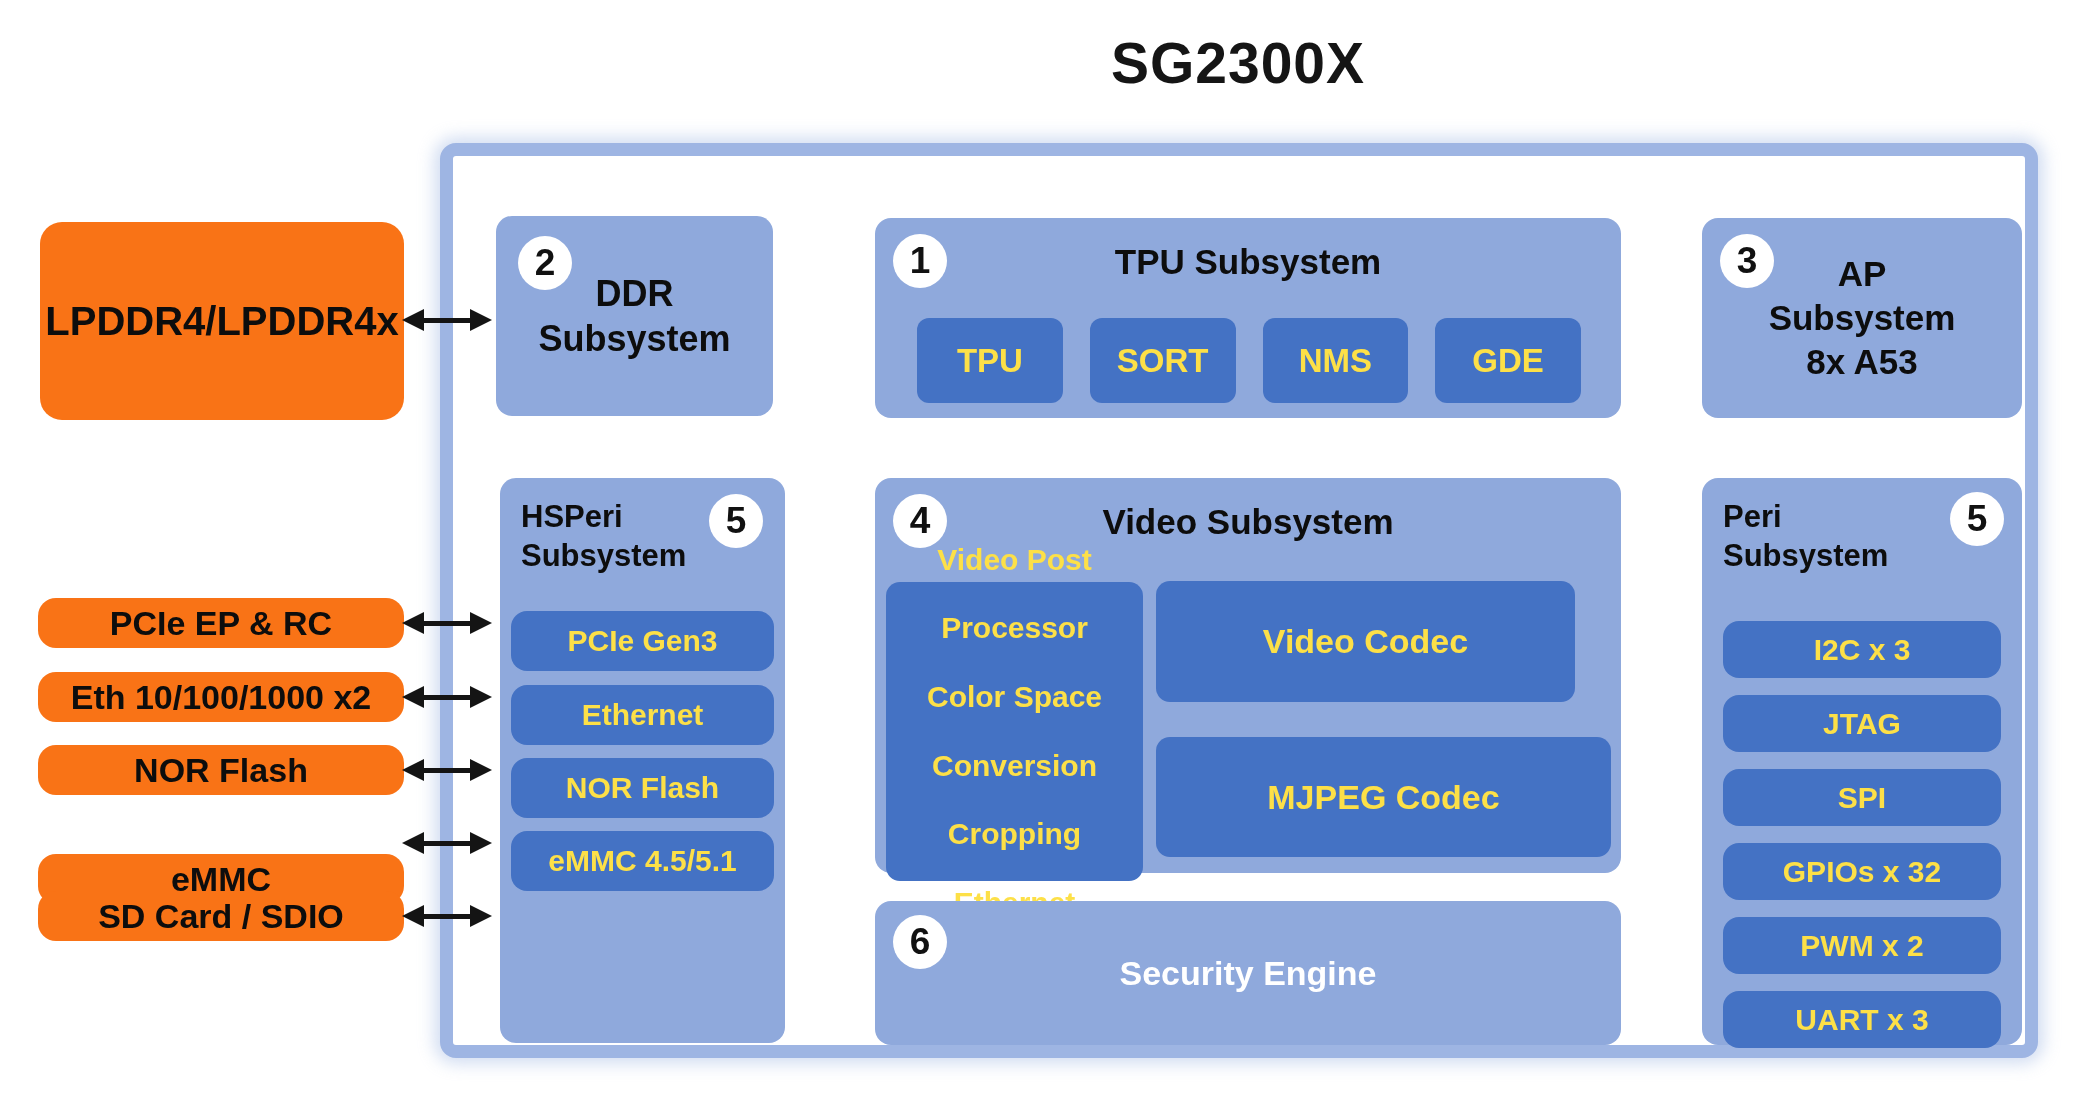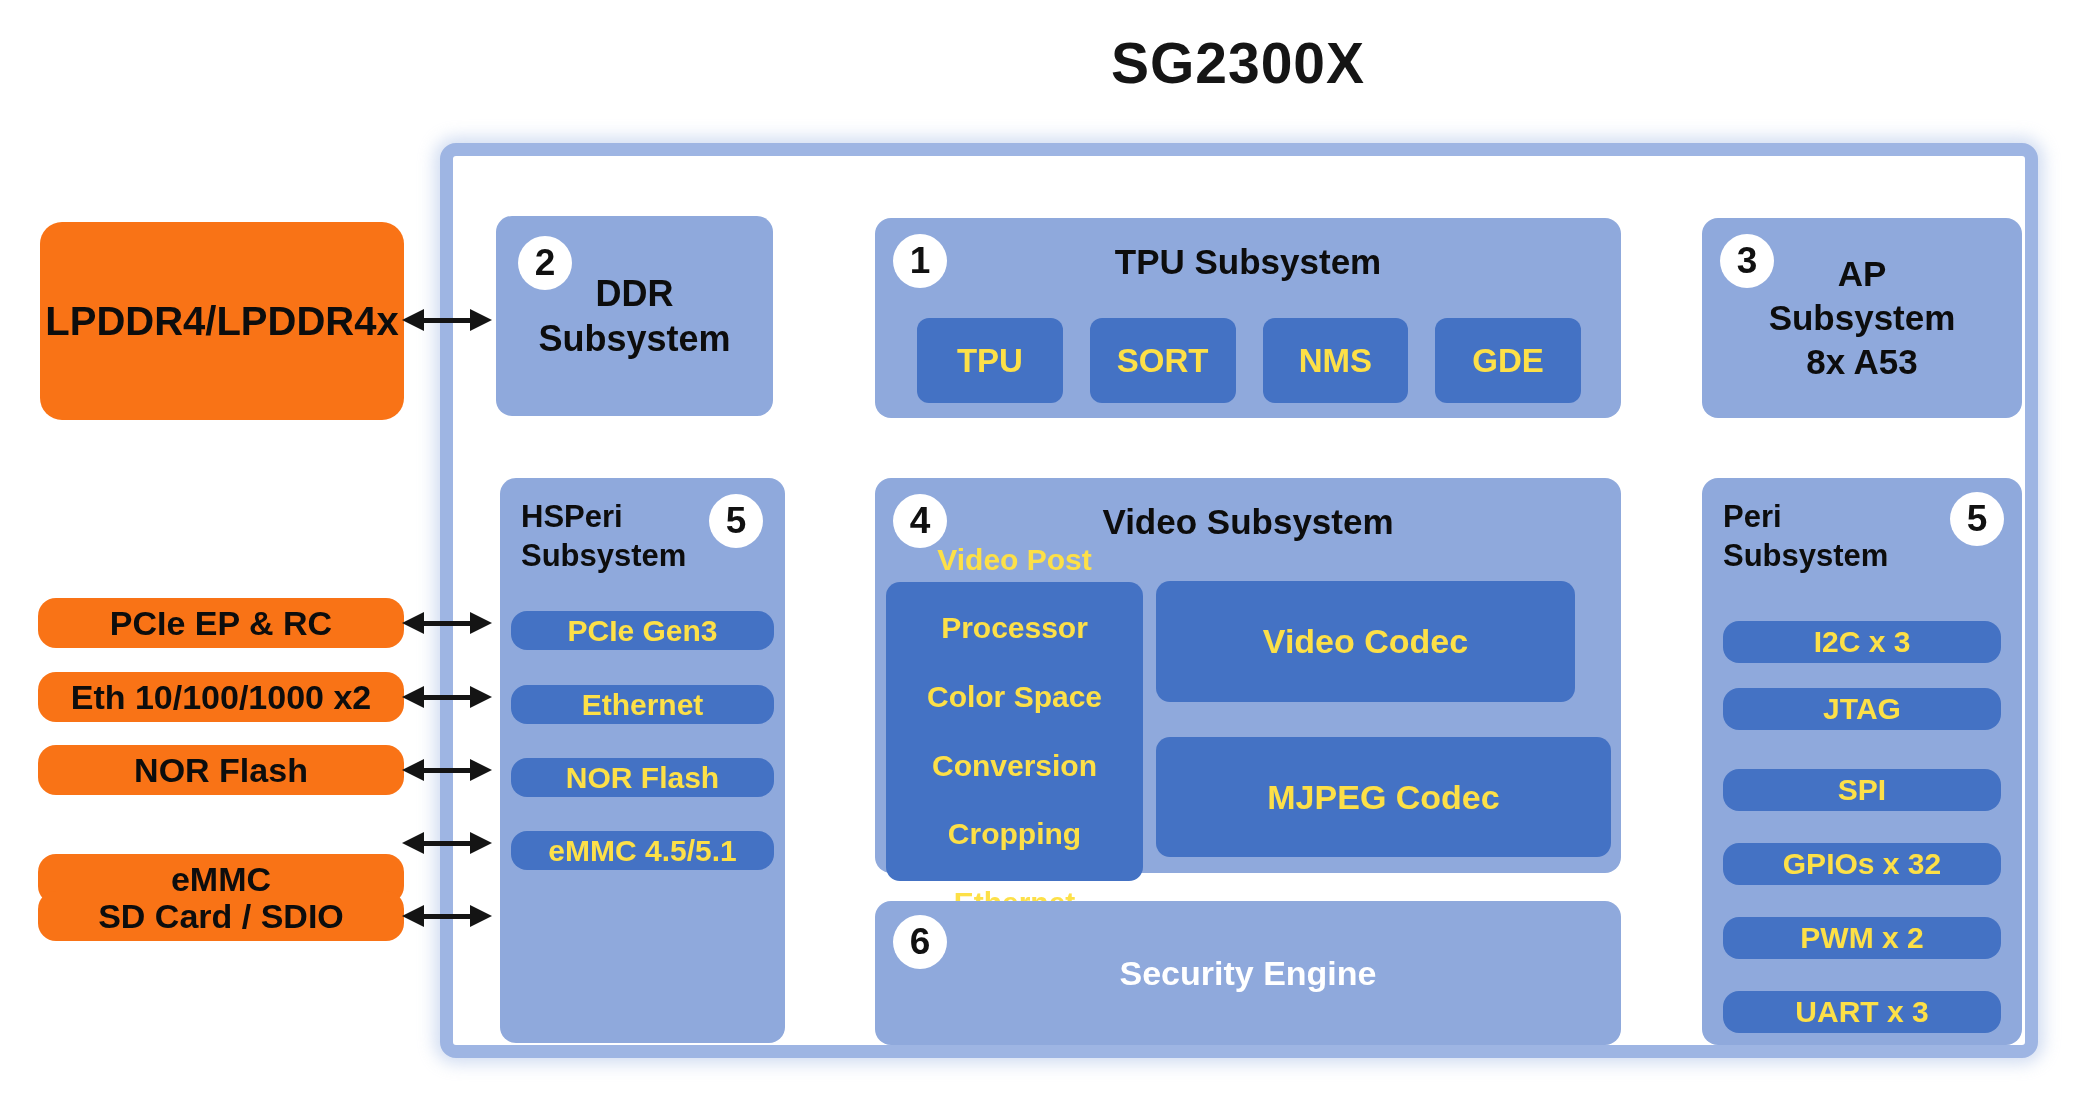--- a/index.html
+++ b/index.html
@@ -55,23 +55,23 @@
     background:#4472C4;color:#fde047;border-radius:14px;
     display:flex;align-items:center;justify-content:center;
     font-weight:700;
   }
   .tpu-row{
     position:absolute;left:42px;right:40px;top:100px;bottom:15px;
     display:flex;gap:27px;
   }
   .tpu-chip{flex:1;font-size:33px;border-radius:12px;}
 
-  .stack-block{position:absolute;font-size:30px;border-radius:16px;height:39px;}
+  .stack-block{position:absolute;font-size:30px;border-radius:16px;height:60px;}
   .hsperi-block{left:11px;width:263px;}
-  .peri-block{left:21px;width:278px;height:42px;}
+  .peri-block{left:21px;width:278px;height:57px;}
 
   .vpp{
     position:absolute;left:11px;top:104px;width:257px;height:299px;
     flex-direction:column;font-size:30px;line-height:1.22;text-align:center;gap:32px;
   }
   .codec1{position:absolute;left:281px;top:103px;width:419px;height:121px;font-size:34px;}
   .codec2{position:absolute;left:281px;top:259px;width:455px;height:120px;font-size:34px;}
 
   .security-label{
     position:absolute;inset:0;display:flex;align-items:center;justify-content:center;
@@ -163,21 +163,21 @@
       <div class="security-label">Security Engine</div>
     </div>
 
     <div class="subsys box-peri" style="left:1249px;top:322px;">
       <div class="badge tr" style="right:18px;top:14px;">5</div>
       <div class="corner-title">
         <div>Peri</div>
         <div>Subsystem</div>
       </div>
       <div class="dark stack-block peri-block" style="top:143px;">I2C x 3</div>
-      <div class="dark stack-block peri-block" style="top:210px;">JTAG</div>
+      <div class="dark stack-block peri-block" style="top:217px;">JTAG</div>
       <div class="dark stack-block peri-block" style="top:291px;">SPI</div>
       <div class="dark stack-block peri-block" style="top:365px;">GPIOs x 32</div>
       <div class="dark stack-block peri-block" style="top:439px;">PWM x 2</div>
       <div class="dark stack-block peri-block" style="top:513px;">UART x 3</div>
     </div>
 
   </div>
 
   <div class="light lpddr">LPDDR4/LPDDR4x</div>
 

